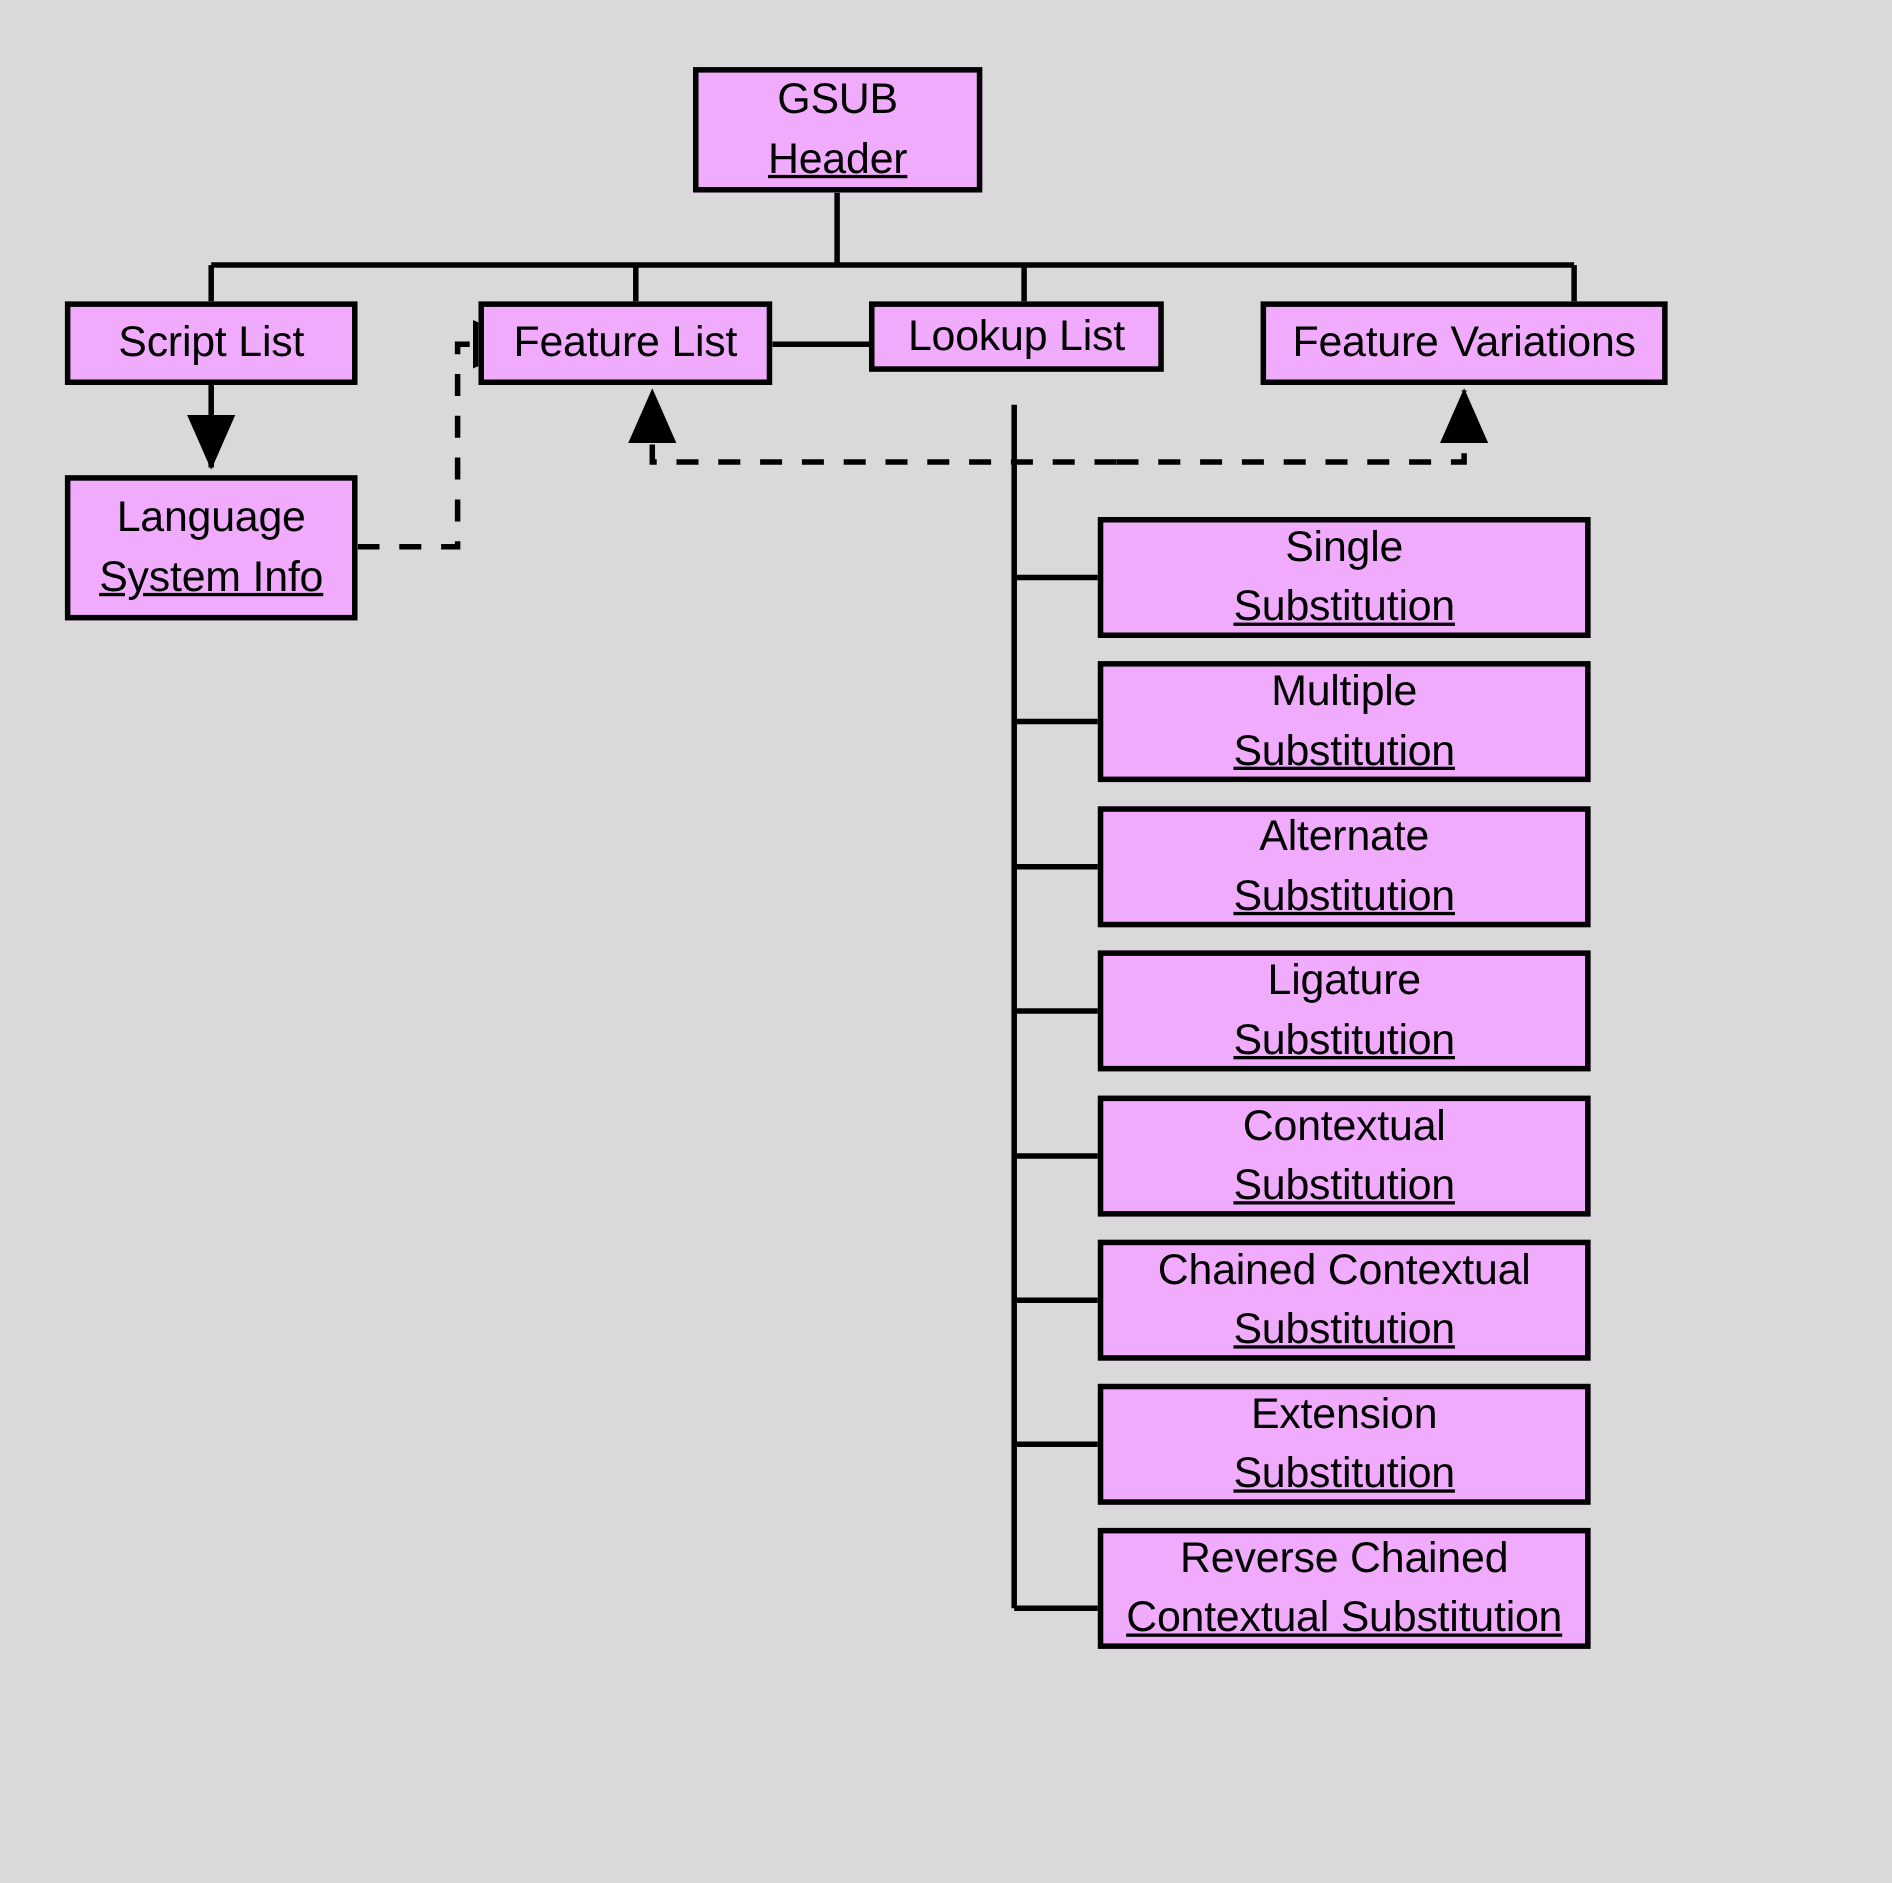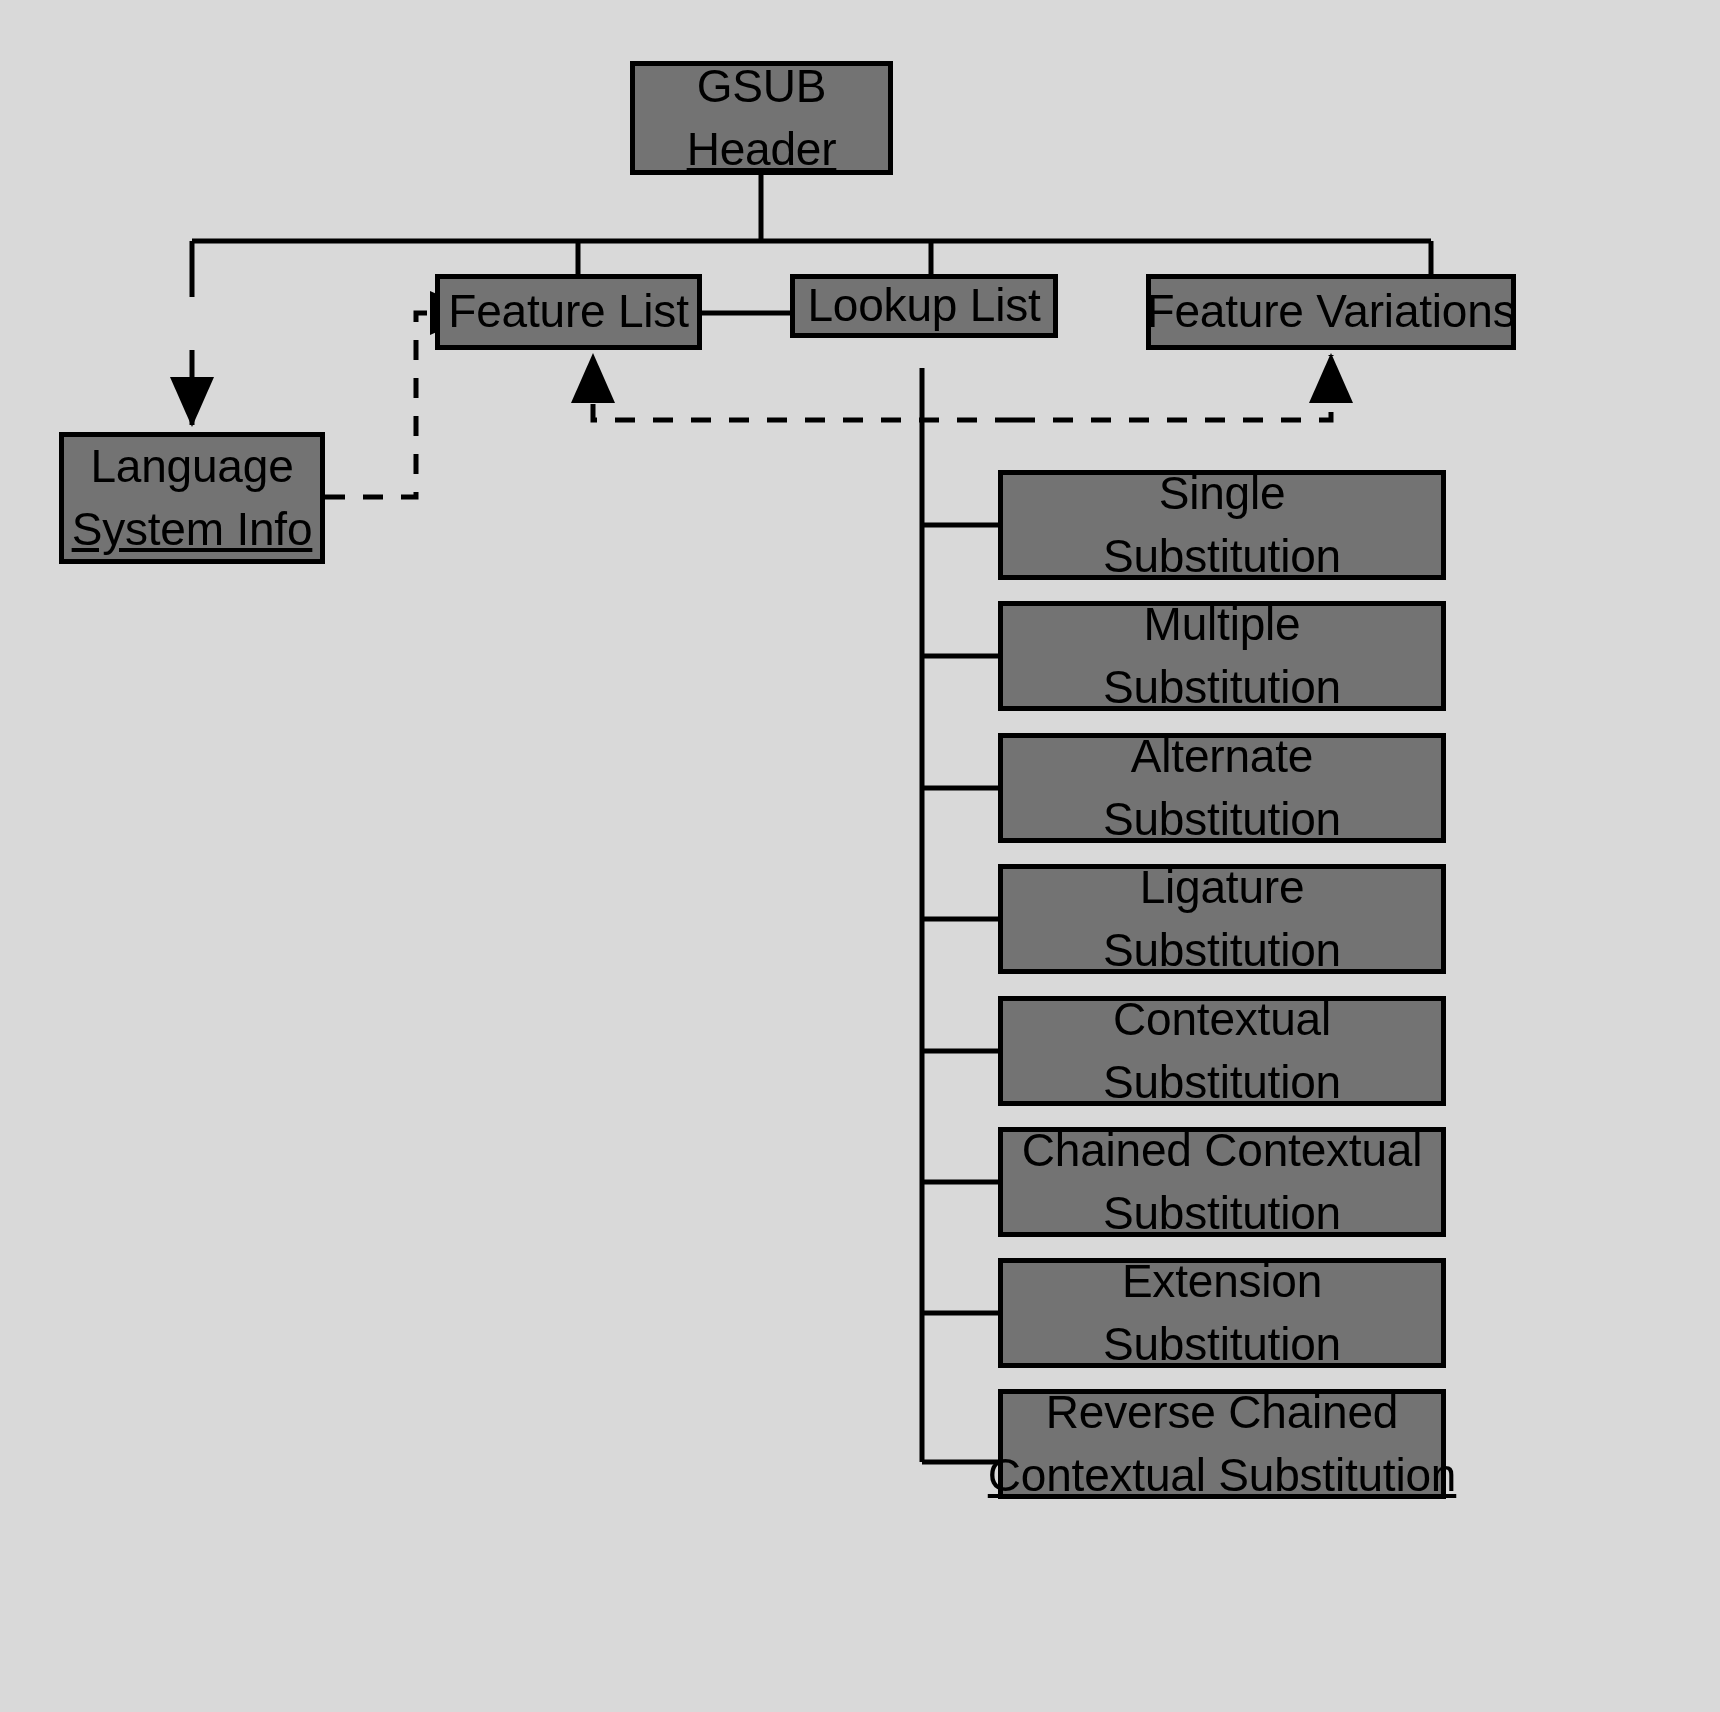--- a/index.html
+++ b/index.html
@@ -22,30 +22,30 @@
     position: absolute;
     left: 0;
     top: 0;
     width: 1720px;
     height: 1712px;
     pointer-events: none;
   }
   .node {
     position: absolute;
     box-sizing: border-box;
-    background: #737373;
+    background: #f0abfc;
     border: 5px solid #000000;
     display: flex;
     flex-direction: column;
     align-items: center;
     justify-content: center;
     text-align: center;
     color: #000000;
     font-family: "Liberation Sans", sans-serif;
-    font-size: 46px;
+    font-size: 39px;
     line-height: 1.38;
     letter-spacing: -0.2px;
     white-space: pre;
   }
   .node .line2 {
     display: block;
     text-decoration: underline;
   }
 </style>
 </head>
@@ -101,20 +101,23 @@
       <path d="M922,1313 L1001,1313"></path>
       <path d="M922,1462 L1001,1462"></path>
     </g>
   </svg>
 
   <div class="node" style="left:630px; top:61px; width:263px; height:114px;">
     <span>GSUB</span>
     <span class="line2">Header</span>
   </div>
 
+  <div class="node" style="left:59px; top:274px; width:266px; height:76px;">
+    <span>Script List</span>
+  </div>
 
   <div class="node" style="left:435px; top:274px; width:267px; height:76px;justify-content:center;">
     <span>Feature List</span>
   </div>
 
   <div class="node" style="left:790px; top:274px; width:268px; height:64px;">
     <span>Lookup List</span>
   </div>
 
   <div class="node" style="left:1146px; top:274px; width:370px; height:76px;">

